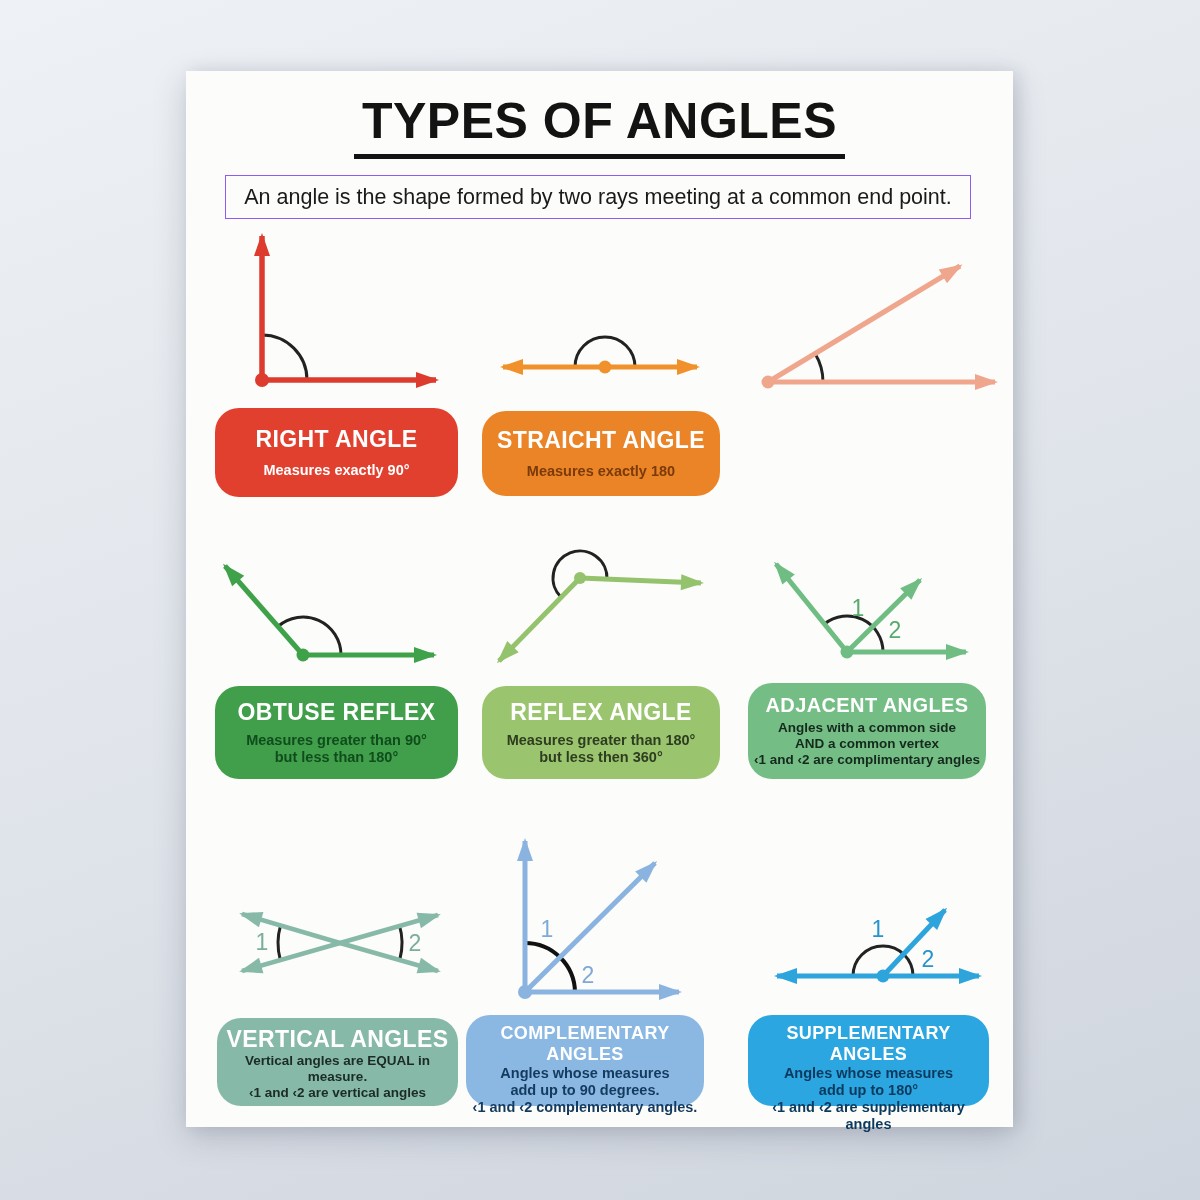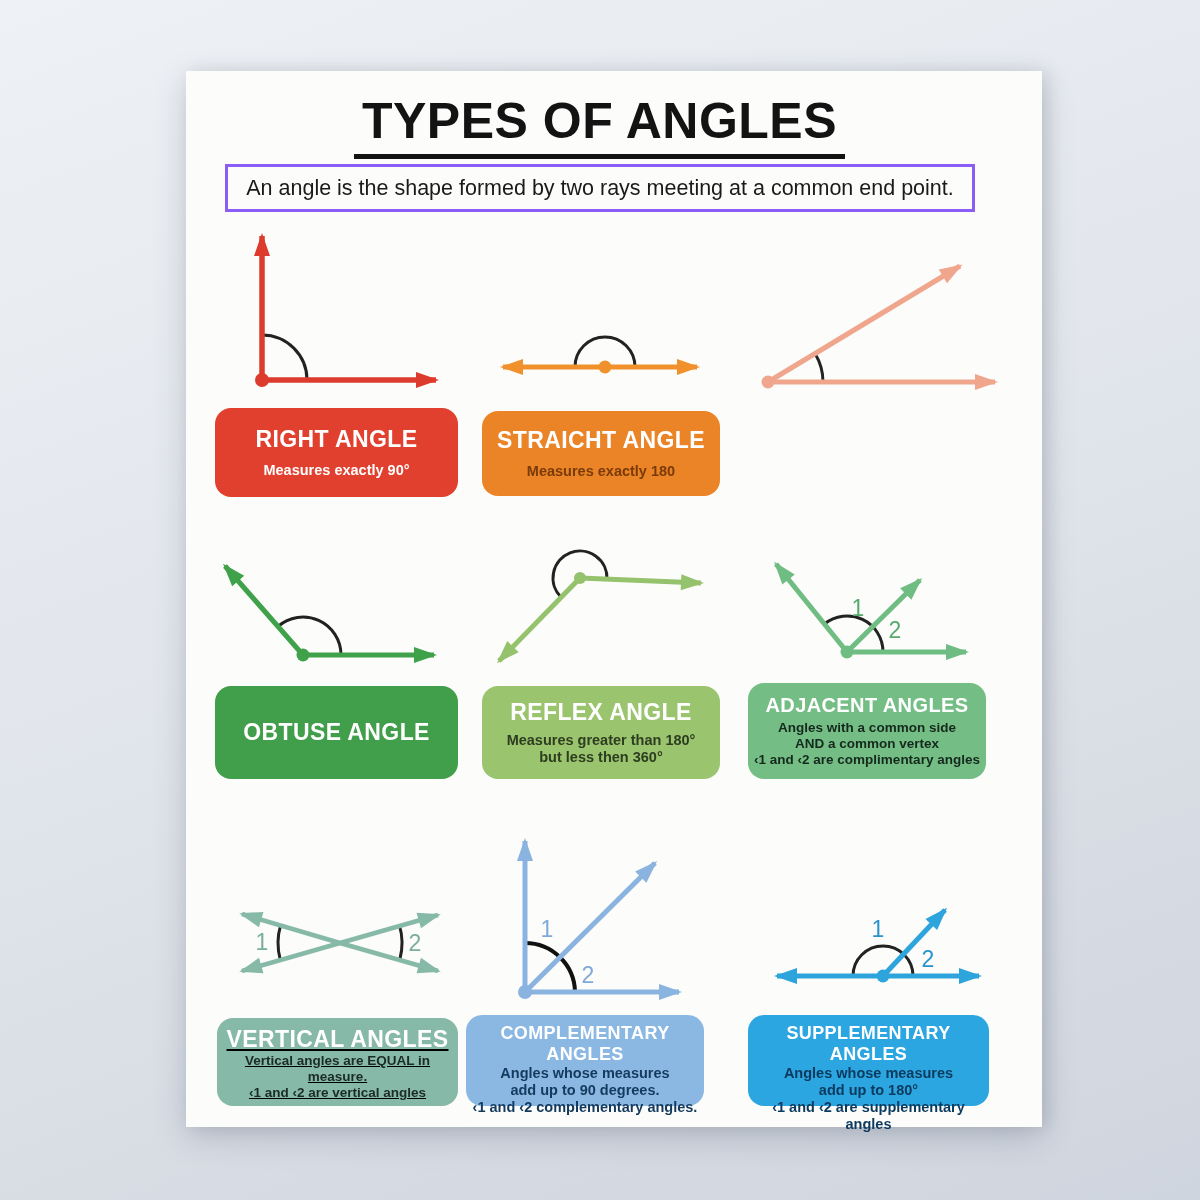--- a/index.html
+++ b/index.html
@@ -3,55 +3,55 @@
 <meta charset="utf-8">
 <style>
   html,body{margin:0;padding:0;}
   body{
     width:1200px;height:1200px;position:relative;overflow:hidden;
     background:linear-gradient(160deg,#EEF1F5 0%,#E2E6EC 45%,#CfD5DE 100%);
     font-family:"Liberation Sans",sans-serif;
   }
   .poster{
     position:absolute;left:186px;top:71px;width:827px;height:1056px;
-    background:#FCFCFA;box-shadow:0 10px 30px rgba(50,60,80,.22), 6px 0 14px rgba(50,60,80,.10);padding-left:29px;
+    background:#FCFCFA;box-shadow:0 10px 30px rgba(50,60,80,.22), 6px 0 14px rgba(50,60,80,.10);
   }
   .title-wrap{position:absolute;left:0;top:21px;width:827px;text-align:center;}
   .title{
     display:inline-block;font-size:50px;font-weight:900;color:#131313;
     letter-spacing:.5px;border-bottom:5px solid #131313;padding:0 8px 4px;
   }
   .definition{
-    position:absolute;left:39px;top:93px;width:744px;height:42px;
-    border:3px solid #8b5cf6;display:flex;align-items:center;justify-content:center;
+    position:absolute;left:39px;top:104px;width:744px;height:42px;
+    border:1px solid #8b5cf6;display:flex;align-items:center;justify-content:center;
     font-size:21.5px;color:#1a1a1a;
   }
   svg{position:absolute;overflow:visible;}
   .d1{left:24px;top:147px;}  .d2{left:299px;top:259px;} .d3{left:566px;top:174px;}
   .d4{left:22px;top:477px;}  .d5{left:297px;top:472px;} .d6{left:566px;top:477px;}
   .d7{left:26px;top:822px;}  .d8{left:299px;top:754px;} .d9{left:579px;top:817px;}
   .num{font-family:"Liberation Sans",sans-serif;font-size:23px;font-weight:500;}
   .card{
-    position:absolute;border-radius:16px;display:flex;flex-direction:column;
+    position:absolute;border-radius:24px;display:flex;flex-direction:column;
     align-items:center;justify-content:space-evenly;padding:8px 6px;box-sizing:border-box;
     text-align:center;
   }
   .card .ct{color:#fff;font-weight:800;font-size:23px;letter-spacing:.4px;}
   .card .cd{font-size:14.5px;font-weight:700;line-height:1.18;}
   .t-md{font-size:20px !important;}
   .t-sm{font-size:18px !important;}
   .cd-sm{font-size:13.5px !important;}
   
   .c1{left:29px;top:337px;width:243px;height:89px;background:#E2402F;}
   .c2{left:296px;top:340px;width:238px;height:85px;background:#EA8427;align-items:center;}
   .c3{left:562px;top:340px;width:238px;height:85px;background:#EFA68D;}
   .c4{left:29px;top:615px;width:243px;height:93px;background:#419E4A;}
   .c5{left:296px;top:615px;width:238px;height:93px;background:#9AC46E;}
   .c6{left:562px;top:612px;width:238px;height:96px;background:#74BE86;}
-  .c7{left:31px;top:947px;width:241px;height:88px;background:#87B9A8;text-decoration:underline;}
+  .c7{left:31px;top:947px;width:241px;height:88px;background:#87B9A8;}
   .c8{left:280px;top:944px;width:238px;height:91px;background:#8AB8E3;}
   .c9{left:562px;top:944px;width:241px;height:91px;background:#2BA6E0;}
   .c1 .cd{color:#ffffff;} .c2 .cd{color:#7A3A09;} .c3 .cd{color:#312019;}
   .c4 .cd{color:#0F4D1C;} .c5 .cd{color:#2E3D20;} .c6 .cd{color:#15291C;}
   .c7 .cd{color:#1B2B26;} .c8 .cd{color:#143A5E;} .c9 .cd{color:#0C3A5E;}
 </style>
 </head>
 <body>
 
 <div class="poster">
@@ -194,21 +194,25 @@
 
   <div class="card c2">
     <div class="ct">STRAICHT ANGLE</div>
     <div class="cd">
       <div>Measures exactly 180</div>
     </div>
   </div>
 
 
   <div class="card c4">
-    <div class="ct">OBTUSE ANGLE</div>
+    <div class="ct">OBTUSE REFLEX</div>
+    <div class="cd">
+      <div>Measures greater than 90°</div>
+      <div>but less than 180°</div>
+    </div>
   </div>
 
   <div class="card c5">
     <div class="ct">REFLEX ANGLE</div>
     <div class="cd">
       <div>Measures greater than 180°</div>
       <div>but less then 360°</div>
     </div>
   </div>
 

